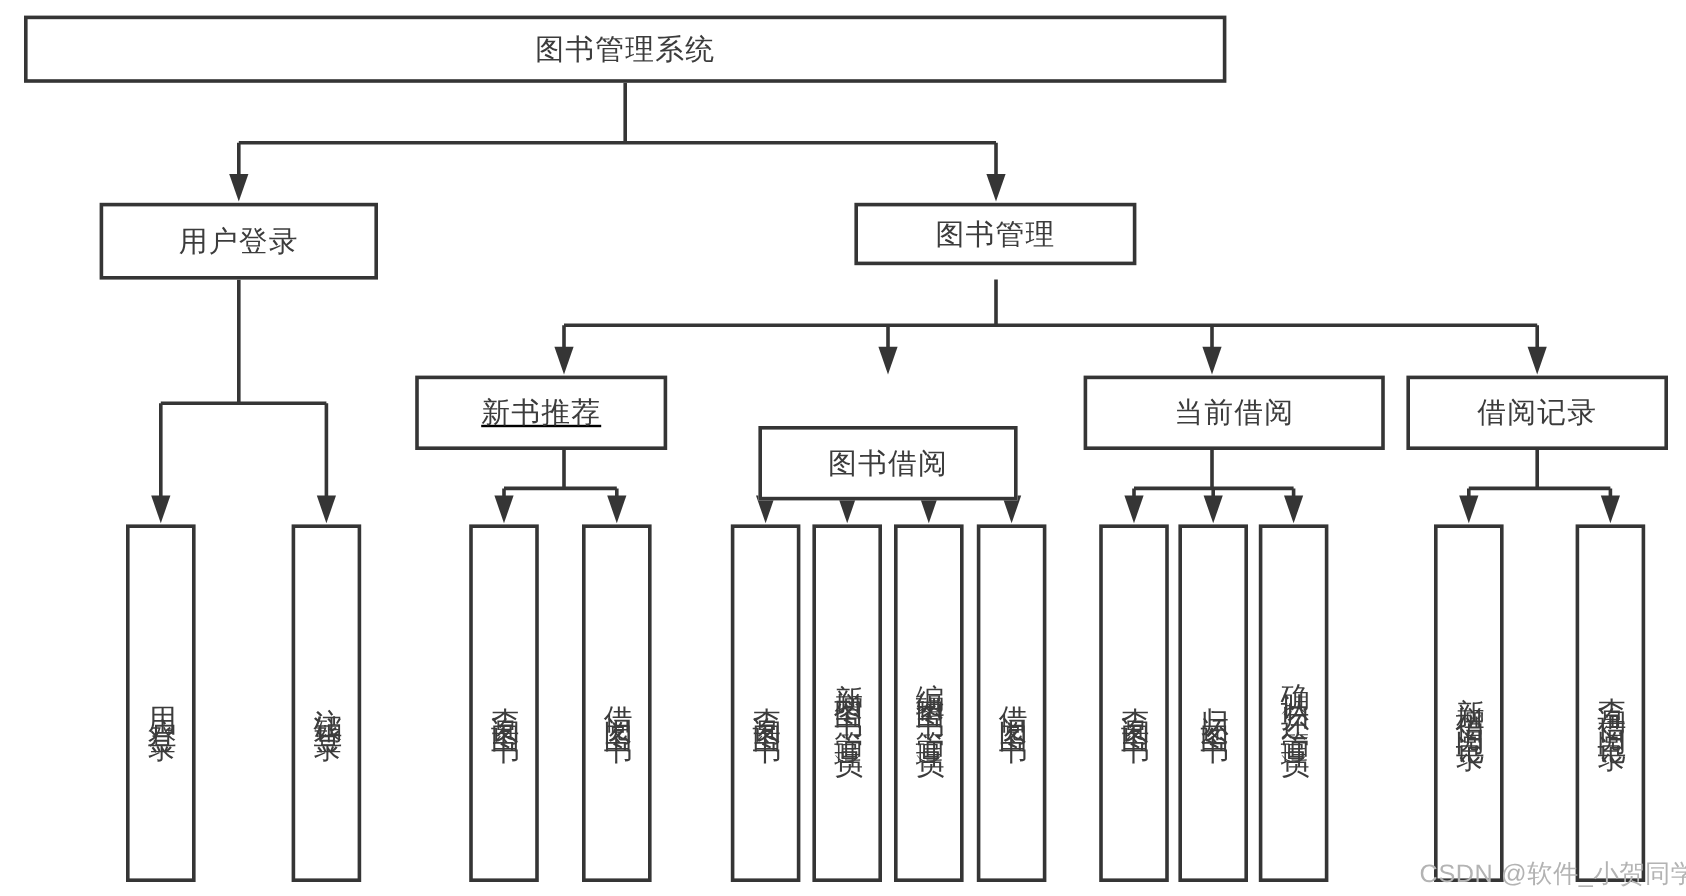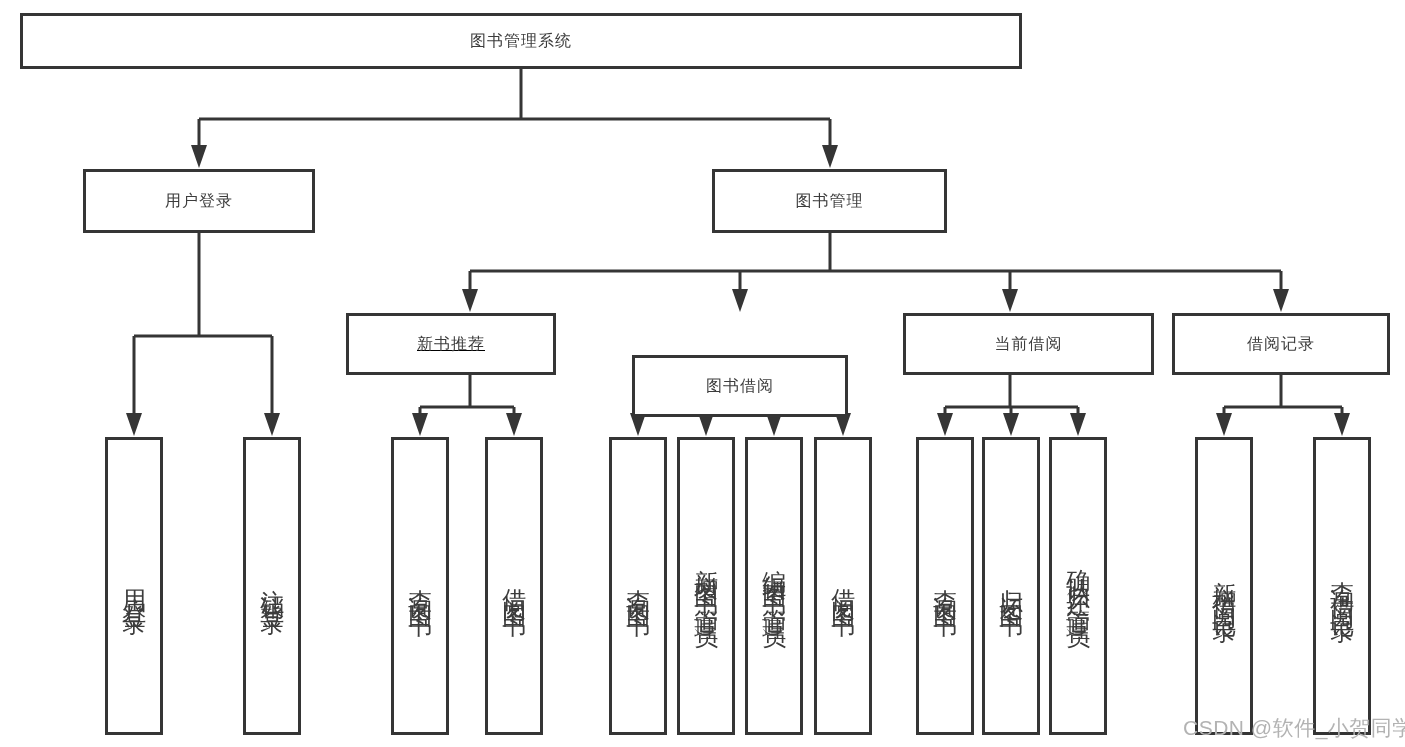--- a/index.html
+++ b/index.html
@@ -26,21 +26,21 @@
   .box {
     position: absolute;
     box-sizing: border-box;
     border: 3px solid #353535;
     background: #ffffff;
     display: flex;
     align-items: center;
     justify-content: center;
   }
   .hlabel {
-    font-size: 16px;
+    font-size: 24px;
     color: #3c3c3c;
     letter-spacing: 1px;
     white-space: nowrap;
   }
   .leaf {
     width: 58px;
     height: 298px;
     top: 437px;
   }
   .vlabel {
@@ -58,21 +58,21 @@
     top: 714px;
     font-size: 21px;
     color: #b3b3b3;
     letter-spacing: 0.5px;
     white-space: nowrap;
     z-index: 5;
   }
   
   #node-root      { left: 20px;   top: 13px;  width: 1002px; height: 56px; }
   #node-login     { left: 83px;   top: 169px; width: 232px;  height: 64px; }
-  #node-manage    { left: 712px;  top: 169px; width: 235px;  height: 64px; }
+  #node-manage    { left: 712px;  top: 169px; width: 235px;  height: 52px; }
   #sec-rec        { left: 346px;  top: 313px; width: 210px;  height: 62px; text-decoration: underline; }
   #sec-borrow     { left: 632px;  top: 313px; width: 216px;  height: 62px; margin-top: 42px; }
   #sec-current    { left: 903px;  top: 313px; width: 251px;  height: 62px; }
   #sec-record     { left: 1172px; top: 313px; width: 218px;  height: 62px; }
   #leaf-login-1   { left: 105px; }
   #leaf-login-2   { left: 243px; }
   #leaf-rec-1     { left: 391px; }
   #leaf-rec-2     { left: 485px; }
   #leaf-borrow-1  { left: 609px; }
   #leaf-borrow-2  { left: 677px; }

